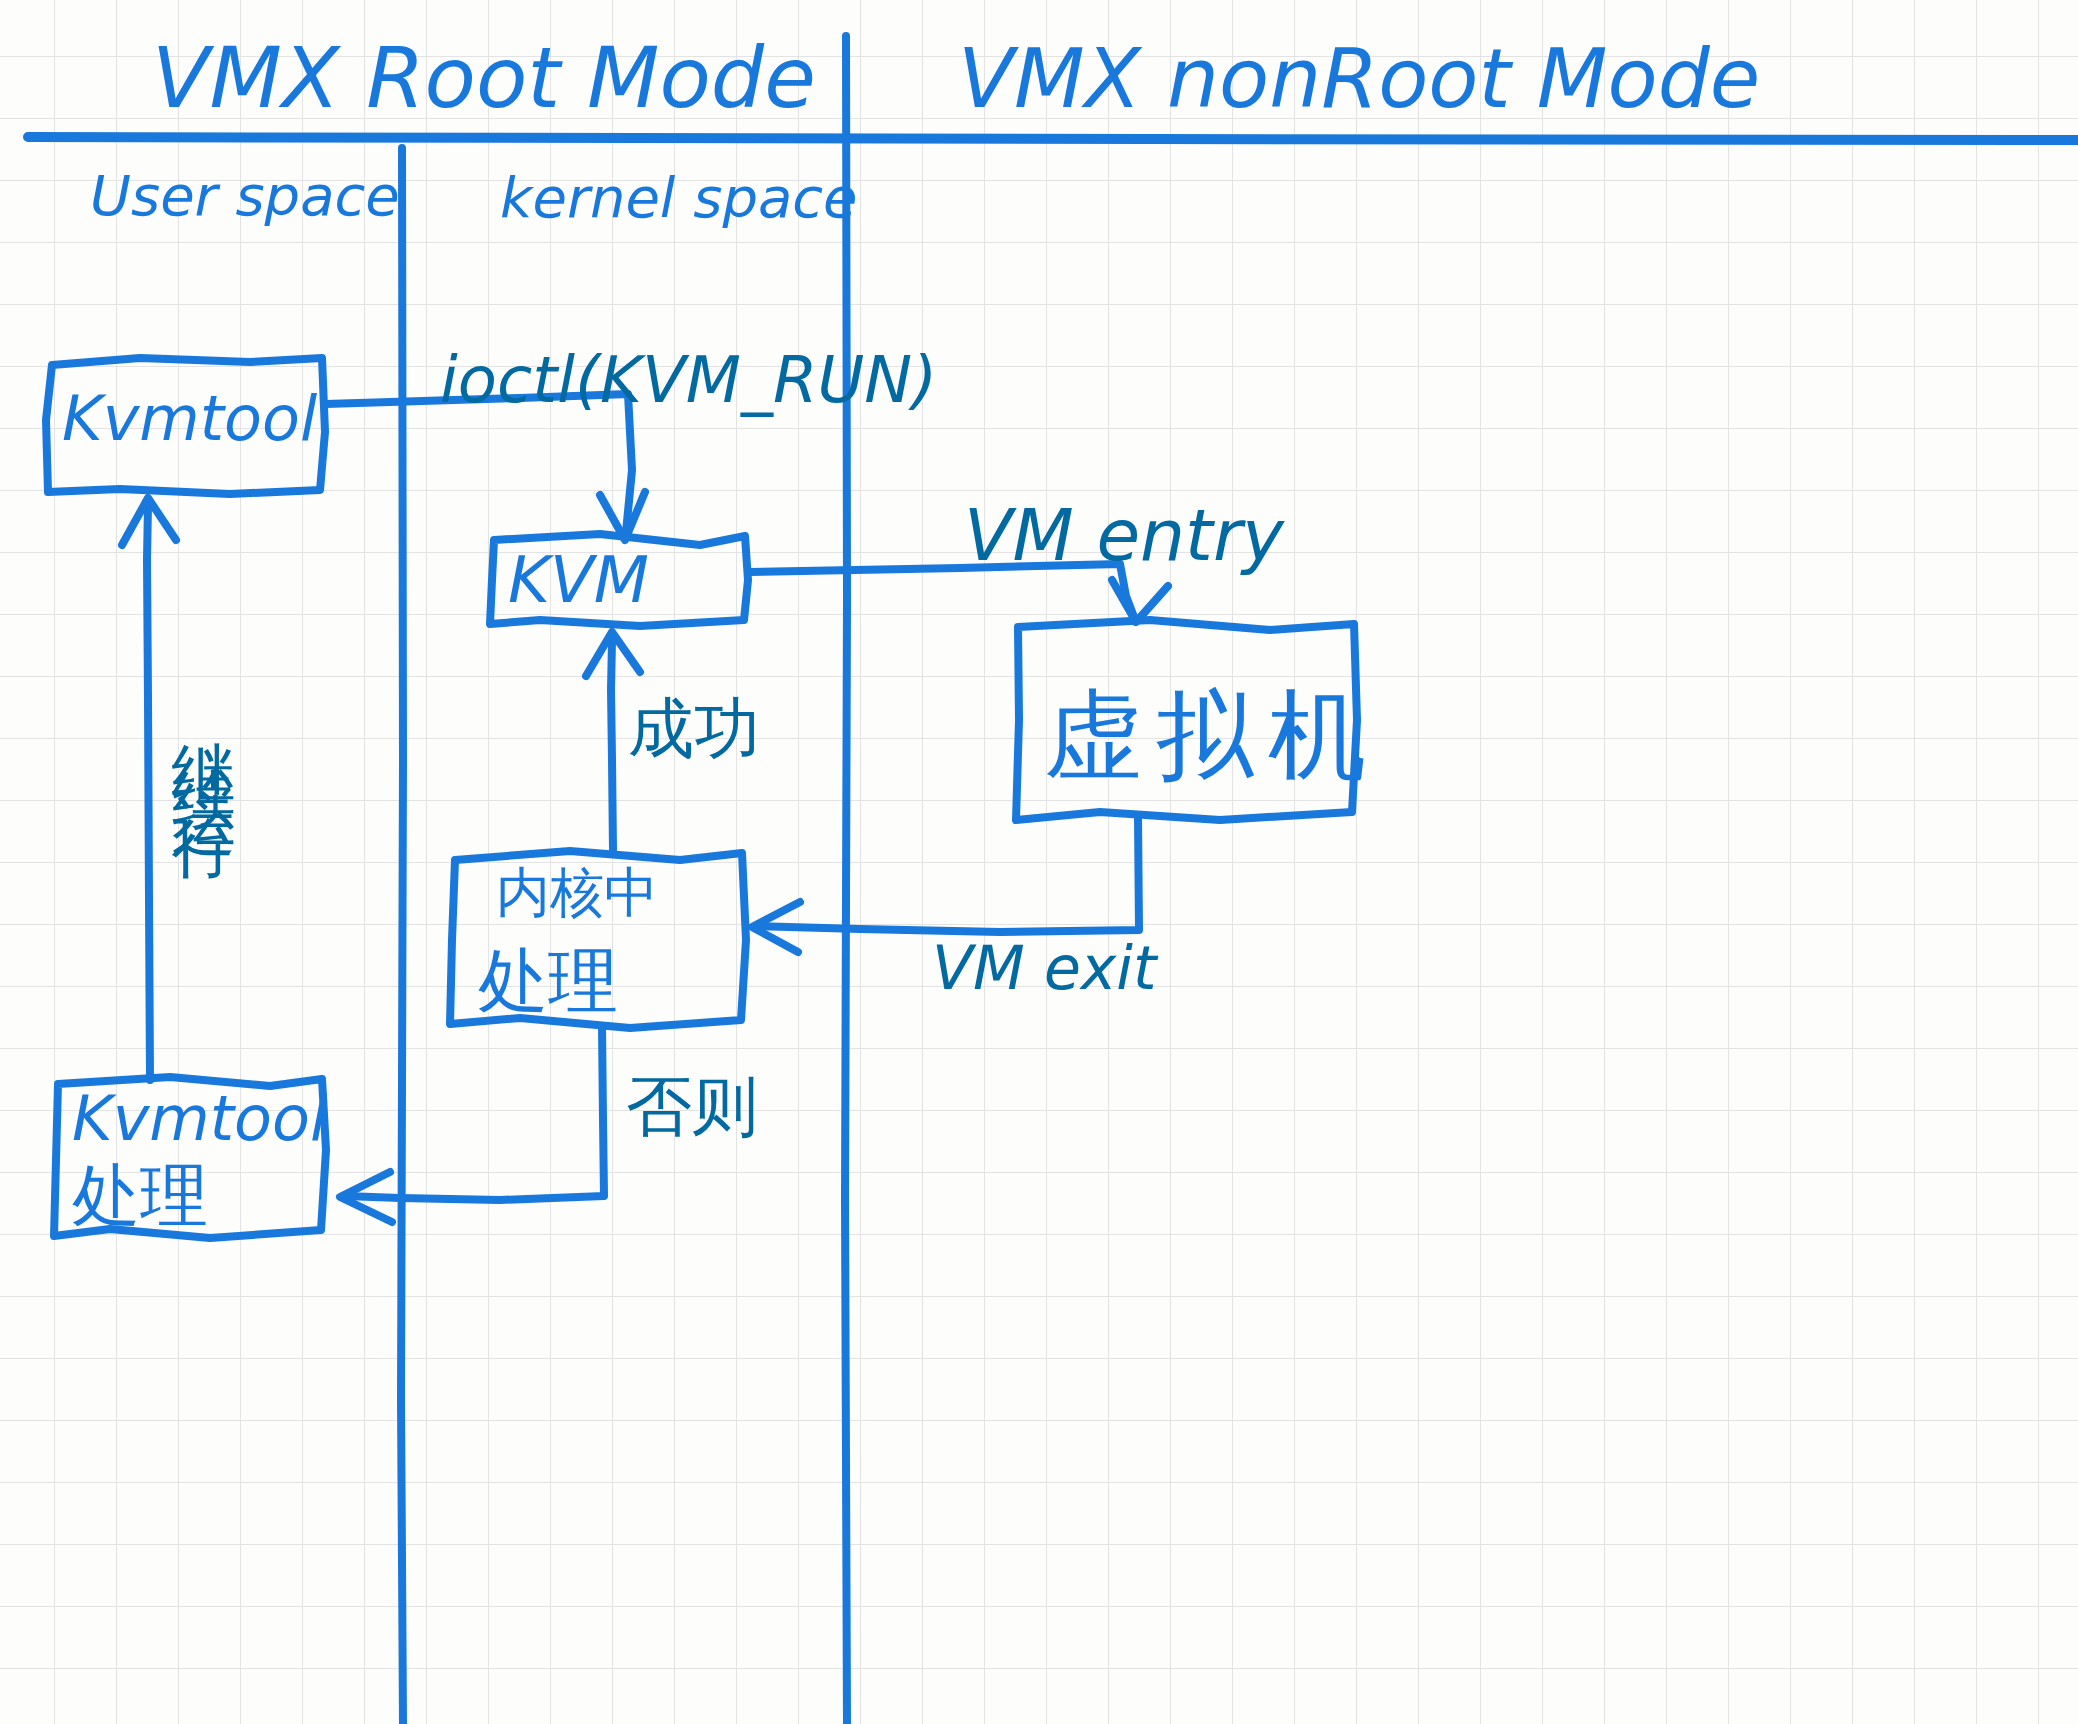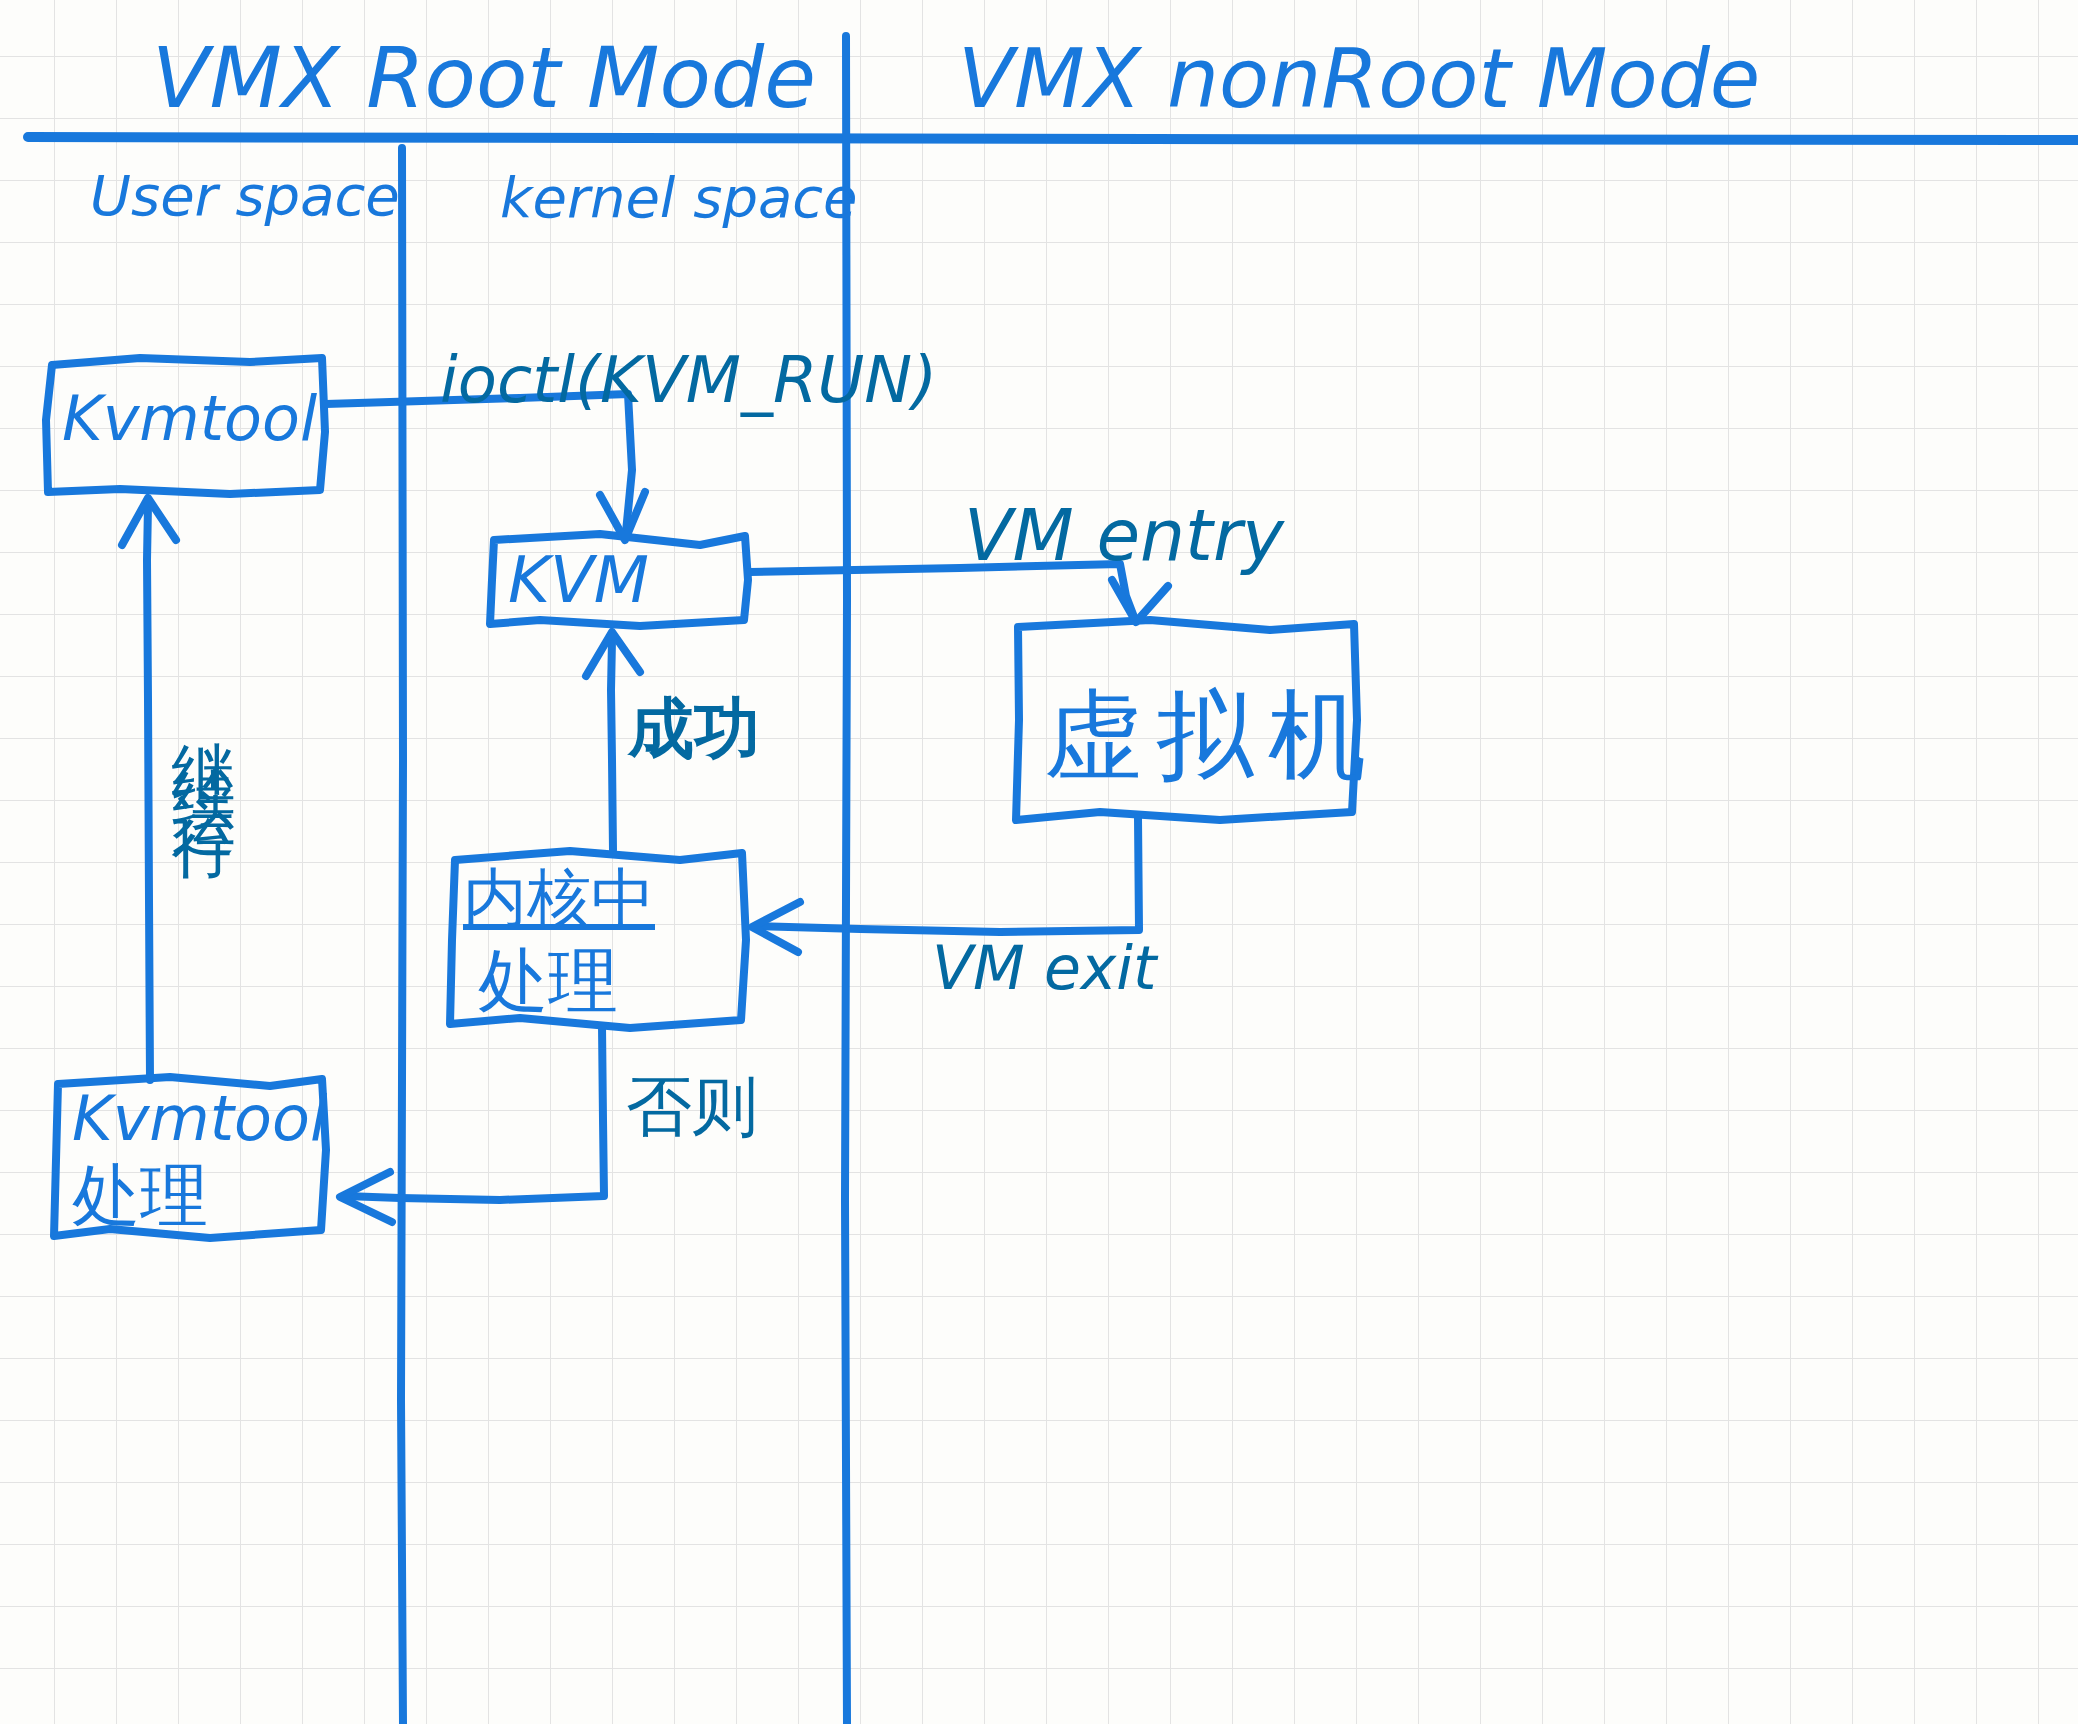--- a/index.html
+++ b/index.html
@@ -124,33 +124,33 @@
   <div class="lbl blue hand-en" style="left:958px; top:38px; font-size:82px;">VMX nonRoot Mode</div>
 
   <div class="lbl blue hand-en" style="left:90px; top:168px; font-size:56px;">User space</div>
 
   <div class="lbl blue hand-en" style="left:500px; top:170px; font-size:56px;">kernel space</div>
 
   <div class="lbl blue hand-en" style="left:62px; top:388px; font-size:62px;">Kvmtool</div>
 
   <div class="lbl blue hand-en" style="left:508px; top:548px; font-size:64px;">KVM</div>
 
-  <div class="lbl blue hand-cn" style="left:463px; top:866px; font-size:64px;text-decoration:underline;">内核中</div>
+  <div class="lbl blue hand-cn" style="left:496px; top:866px; font-size:54px;">内核中</div>
   <div class="lbl blue hand-cn" style="left:478px; top:946px; font-size:70px;">处理</div>
 
   <div class="lbl blue hand-cn" style="left:1044px; top:686px; font-size:98px; letter-spacing:14px;">虚拟机</div>
 
   <div class="lbl blue hand-en" style="left:72px; top:1088px; font-size:62px;">Kvmtool</div>
   <div class="lbl blue hand-cn" style="left:72px; top:1162px; font-size:68px;">处理</div>
 
   <div class="lbl red hand-en" style="left:440px; top:348px; font-size:64px;">ioctl(KVM_RUN)</div>
 
   <div class="lbl red hand-en" style="left:964px; top:500px; font-size:71px;">VM entry</div>
 
-  <div class="lbl red hand-cn" style="left:628px; top:696px; font-size:66px;font-weight:bold;">成功</div>
+  <div class="lbl red hand-cn" style="left:628px; top:696px; font-size:66px;">成功</div>
 
   <div class="lbl red hand-en" style="left:932px; top:938px; font-size:60px;">VM exit</div>
 
   <div class="lbl red hand-cn" style="left:626px; top:1074px; font-size:66px;">否则</div>
 
   <div class="lbl red hand-cn vert" style="left:172px; top:690px; font-size:64px; letter-spacing:26px;">继续运行</div>
 
 
 </div>
 

